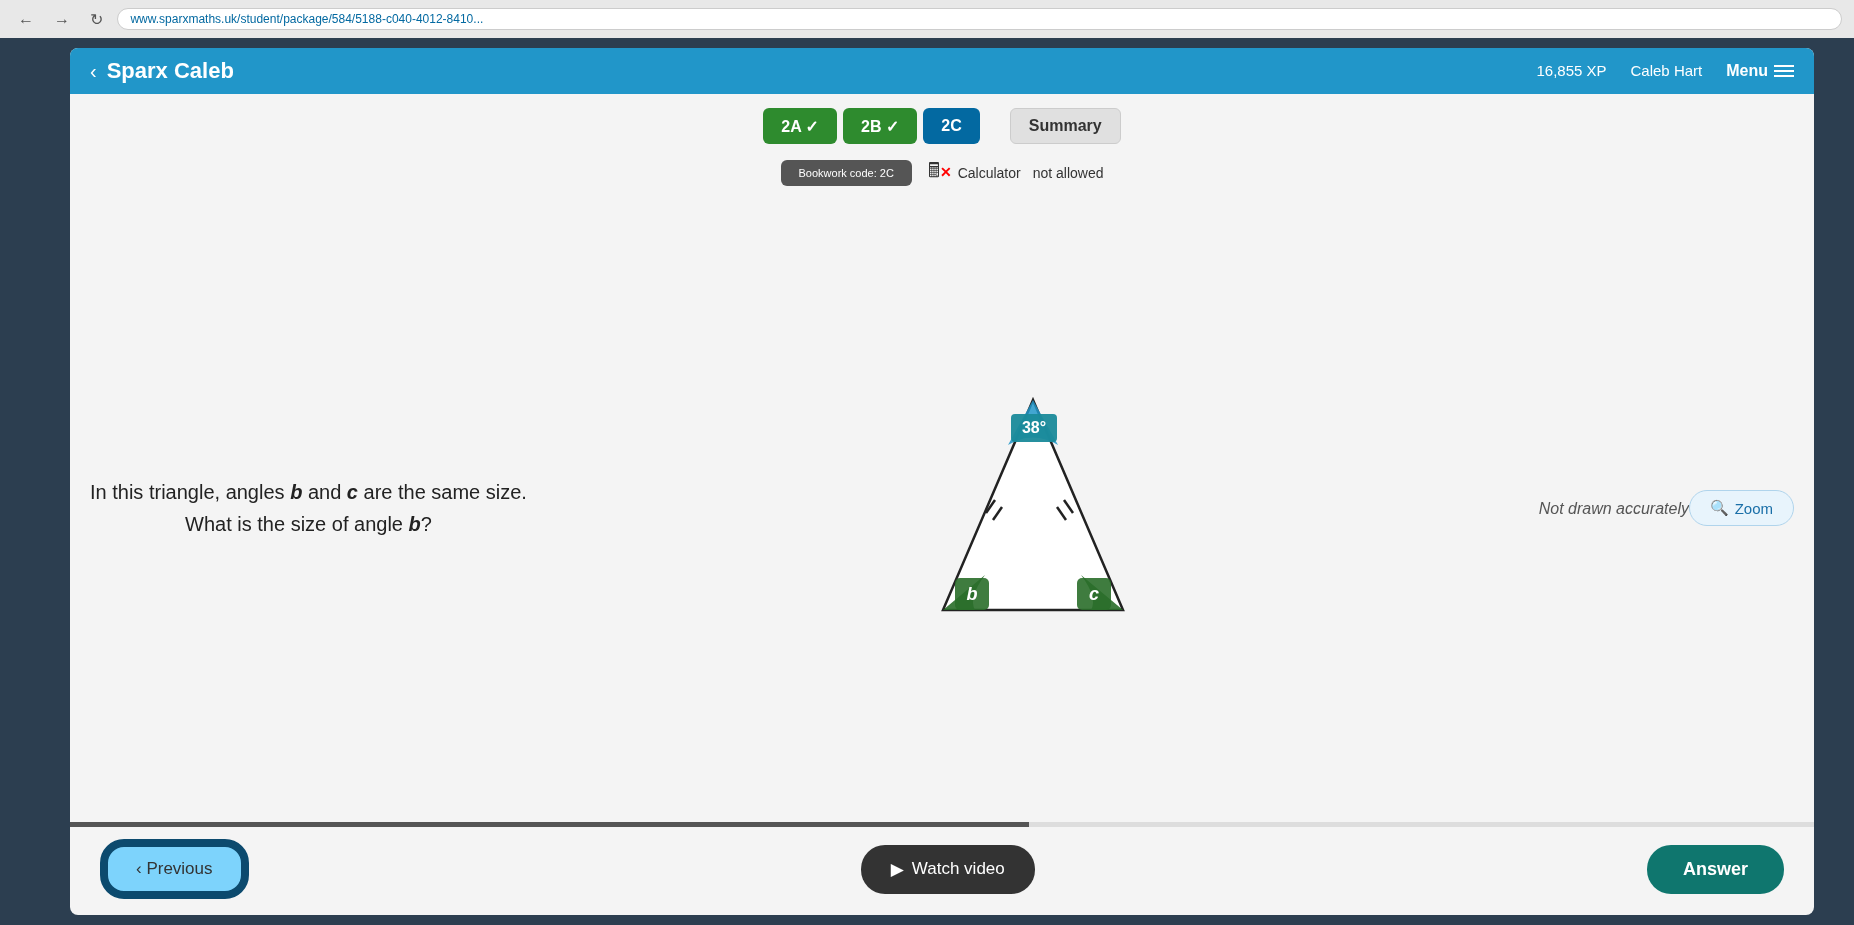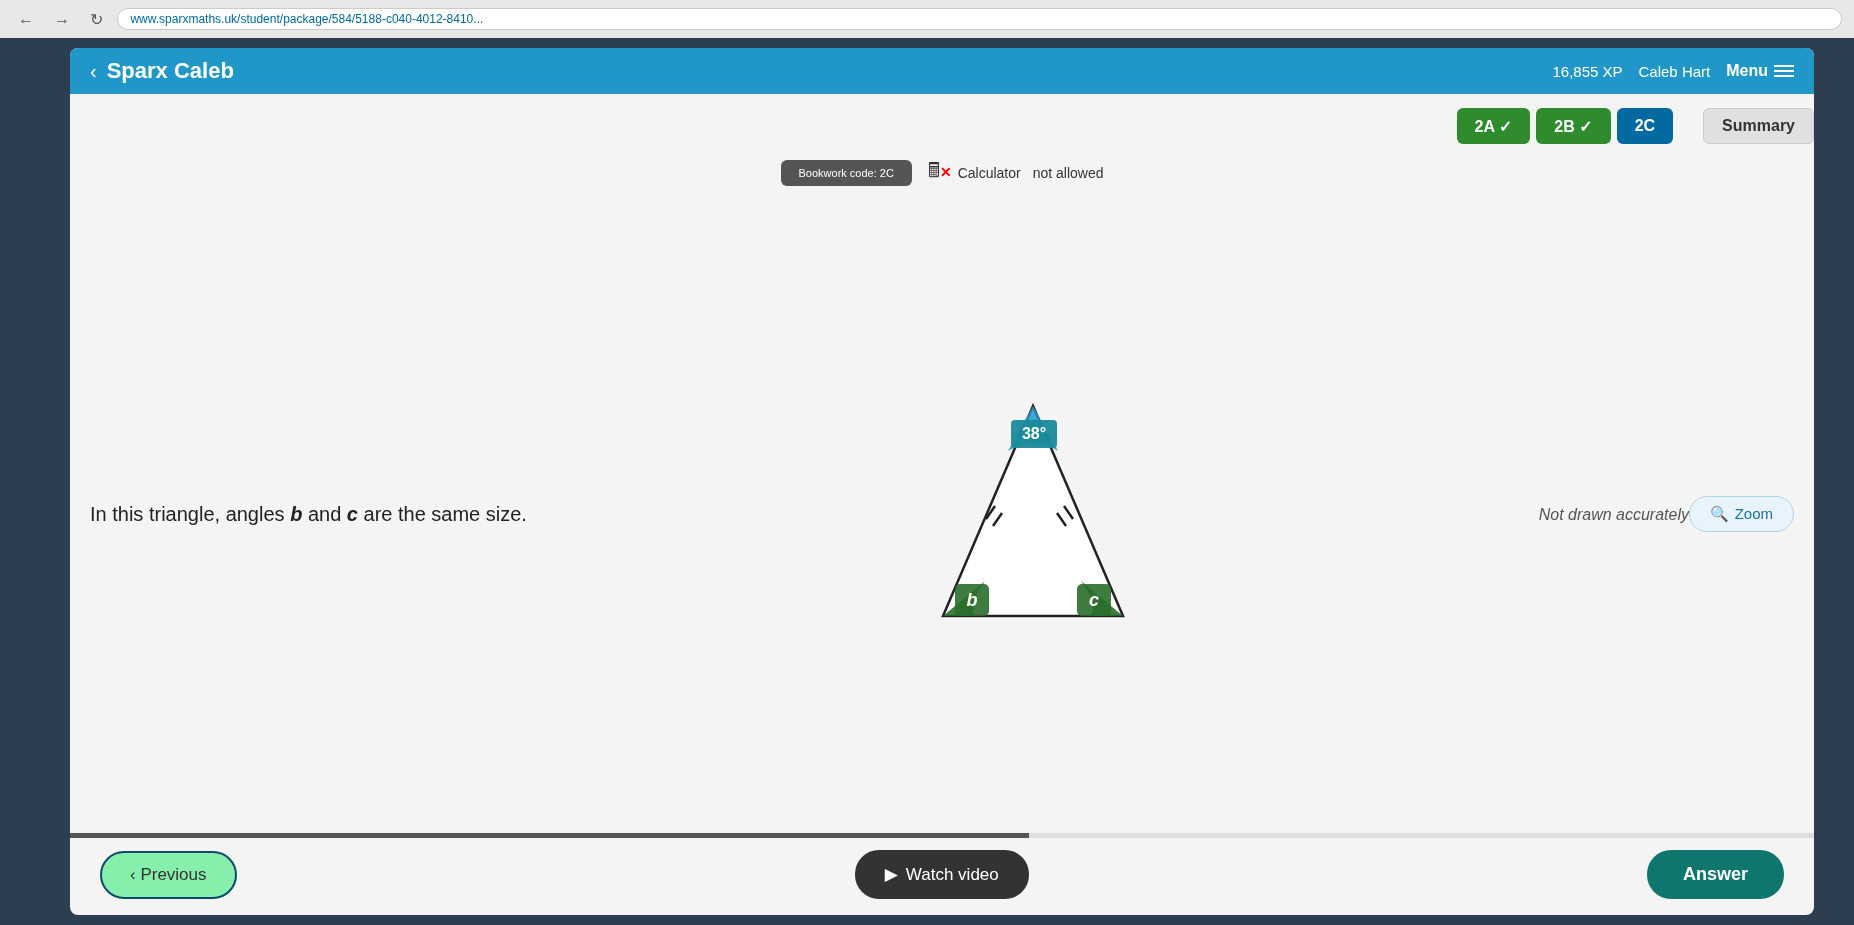--- a/index.html
+++ b/index.html
@@ -81,22 +81,21 @@
       background: none;
       border: none;
     }
     .app-title {
       color: white;
       font-size: 22px;
       font-weight: 600;
     }
     .app-header-right {
       display: flex;
-      align-items: center;
-      gap: 16px;
+      gap: 24px;
       color: white;
       font-size: 15px;
     }
     .xp-display {
       font-weight: 500;
     }
     .user-name {
       font-weight: 500;
     }
     .menu-btn {
@@ -118,21 +117,21 @@
     .menu-icon span {
       display: block;
       width: 20px;
       height: 2px;
       background: white;
     }
 
     
     .tab-nav {
       display: flex;
-      justify-content: flex-end;
+      justify-content: center;
       gap: 6px;
       padding: 14px 0 8px 0;
       flex-shrink: 0;
     }
     .tab-btn {
       border: none;
       border-radius: 6px;
       padding: 8px 18px;
       font-size: 16px;
       font-weight: 600;
@@ -245,22 +244,22 @@
     
     .bottom-bar {
       display: flex;
       justify-content: space-between;
       align-items: center;
       padding: 12px 30px 16px 30px;
       flex-shrink: 0;
     }
 
     .prev-btn {
-      background: #86efac;
-      border: 2px solid #0c4a6e;
+      background: #7dd3fc;
+      border: 8px solid #0c4a6e;
       border-radius: 24px;
       padding: 12px 28px;
       font-size: 17px;
       cursor: pointer;
       color: #333;
       display: flex;
       align-items: center;
       gap: 6px;
     }
 
@@ -353,20 +352,21 @@
         <span class="calc-icon">🖩<span class="calc-x">✕</span></span>
         <span>Calculator</span>
           <br>
         <span>not allowed</span>
       </div>
     </div>
 
     <div class="question-area">
       <div class="question-text">
         <div>In this triangle, angles <em>b</em> and <em>c</em> are the same size.</div>
+        <div>What is the size of angle <em>b</em>?</div>
       </div>
 
       <div class="diagram-container">
         <svg class="triangle-svg" viewBox="0 0 240 260">
 
           <polygon points="120,20 30,230 210,230" fill="white" stroke="#222" stroke-width="2.5"></polygon>
 
           <path d="M120,20 L95,65 Q120,50 145,65 Z" fill="#2196c9" opacity="0.85"></path>
 
           <path d="M30,230 L72,195 Q55,218 62,230 Z" fill="#2a6e2a" opacity="0.9"></path>

